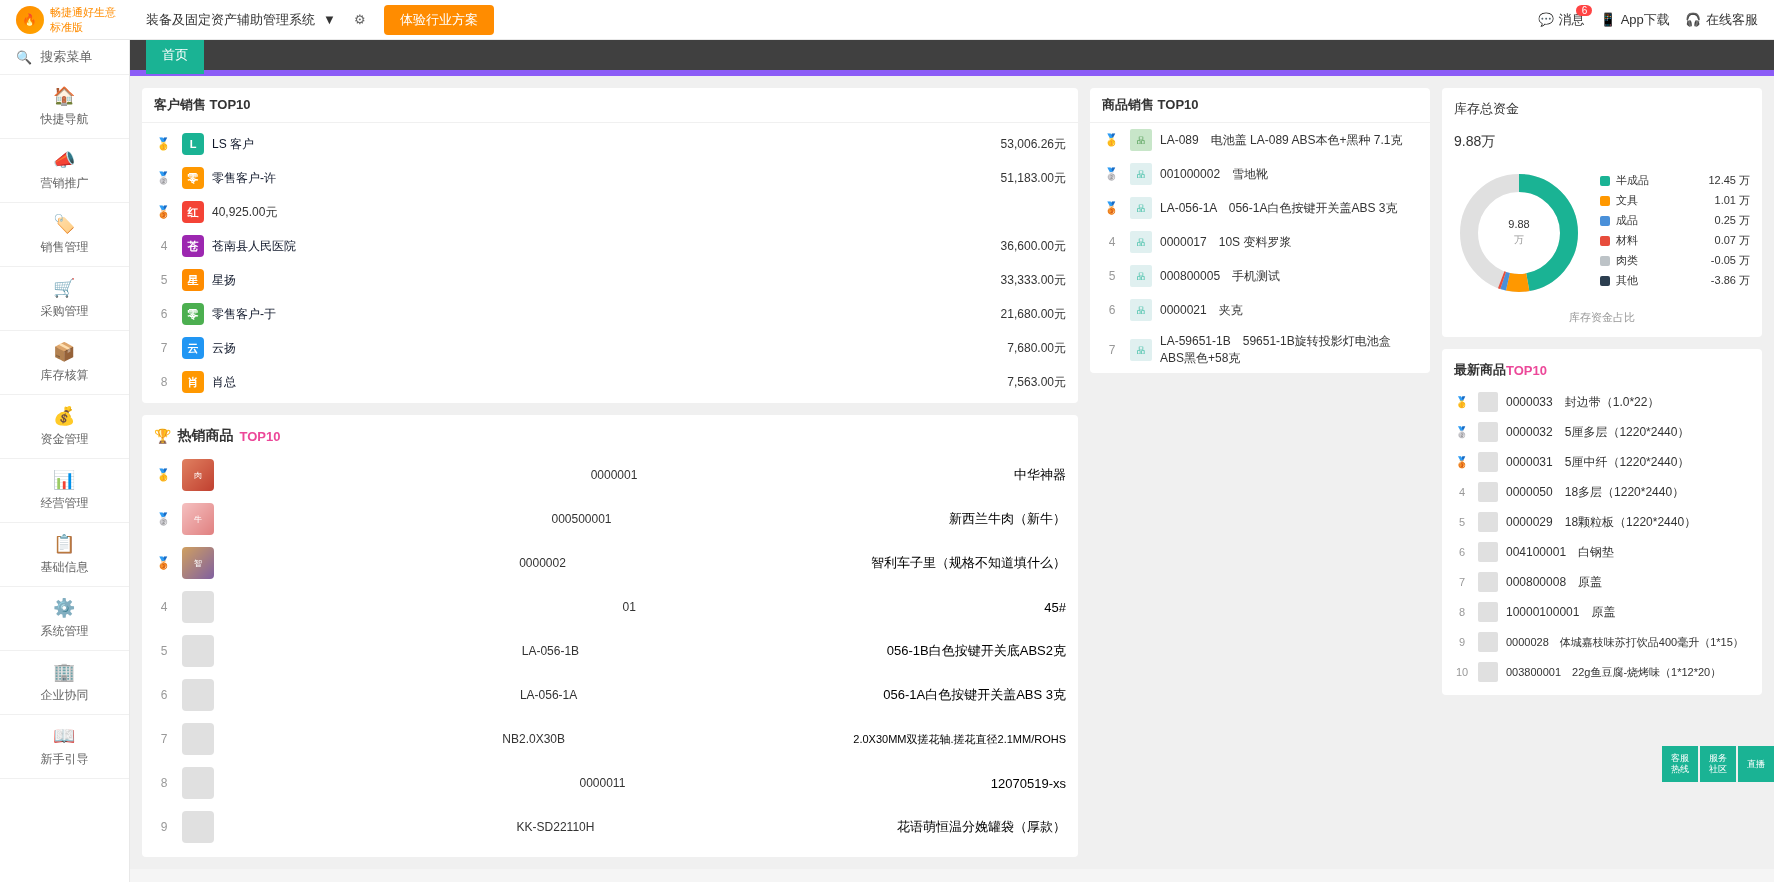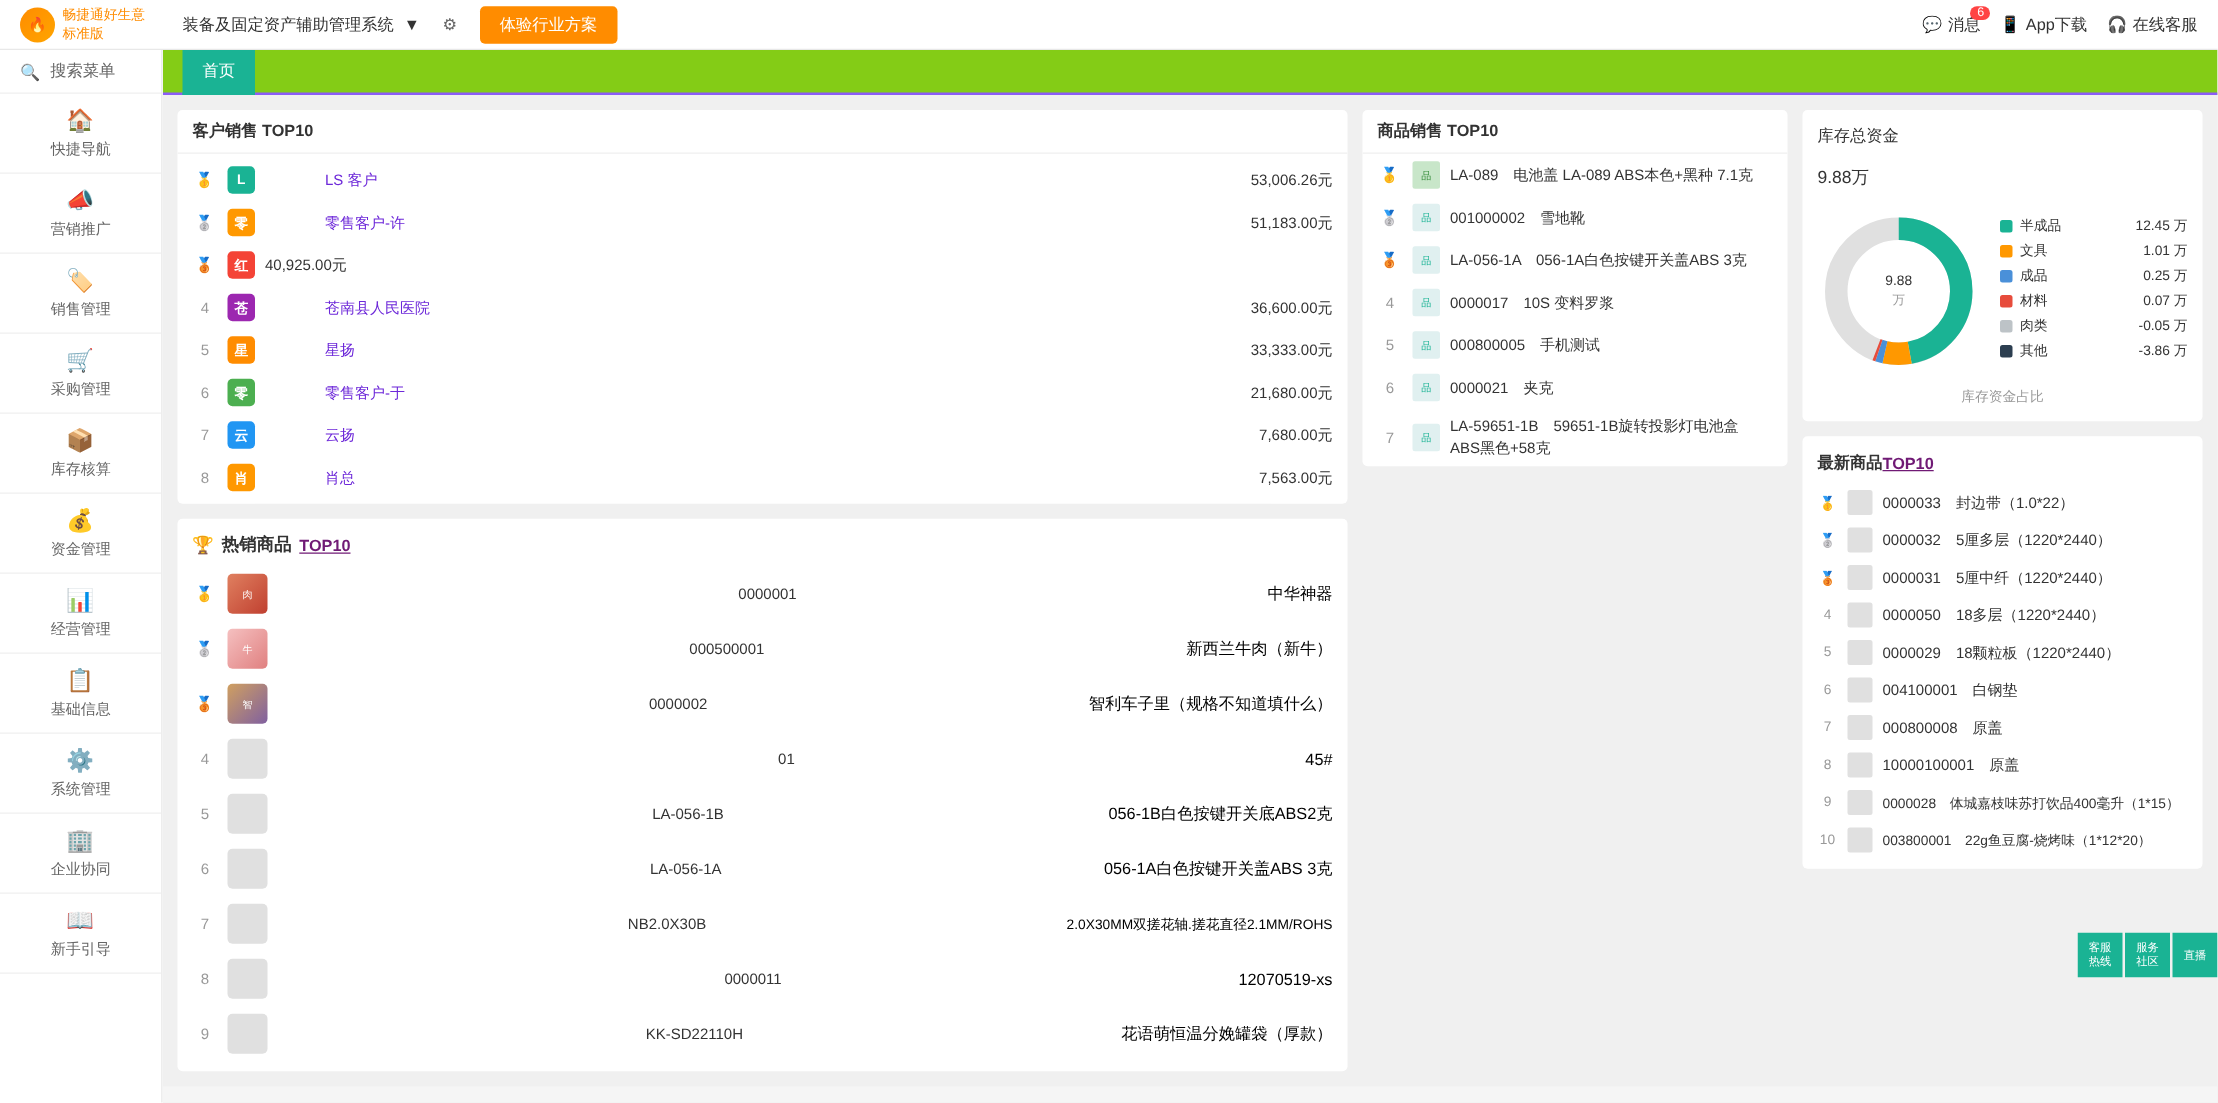--- a/index.html
+++ b/index.html
@@ -138,22 +138,22 @@
       border-bottom: 1px solid #f0f0f0;
     }
 
     
     .main-content {
       margin-left: 130px;
       margin-top: 40px;
       min-height: calc(882px - 40px);
     }
     .page-tabs {
-      background: #84cc16;
-      border-bottom: 2px solid #8b5cf6;
+      background: #404040;
+      border-bottom: 6px solid #8b5cf6;
       display: flex;
       align-items: center;
       padding: 0 16px;
       height: 36px;
     }
     .page-tab {
       padding: 0 16px;
       height: 36px;
       display: flex;
       align-items: center;
@@ -229,22 +229,21 @@
       align-items: center;
       justify-content: center;
       color: white;
       font-size: 11px;
       font-weight: bold;
       flex-shrink: 0;
     }
     .customer-name {
       flex: 1;
       font-size: 12px;
-      color: #6d28d9;
-      margin-left: 48px;
+      color: #0f172a;
     }
     .customer-amount {
       font-size: 12px;
       color: #333;
     }
 
     
     .product-item {
       display: flex;
       align-items: center;
@@ -359,24 +358,23 @@
     .new-product-header {
       padding: 4px 12px 8px;
       font-size: 13px;
       font-weight: bold;
       color: #333;
       display: flex;
       align-items: center;
       gap: 0;
     }
     .top10-label {
-      color: #701a75;
+      color: #ec4899;
       font-size: 13px;
       font-weight: bold;
-      text-decoration: underline;
     }
     .new-product-item {
       display: flex;
       align-items: center;
       padding: 5px 12px;
       gap: 8px;
     }
     .np-rank {
       width: 16px;
       color: #999;

